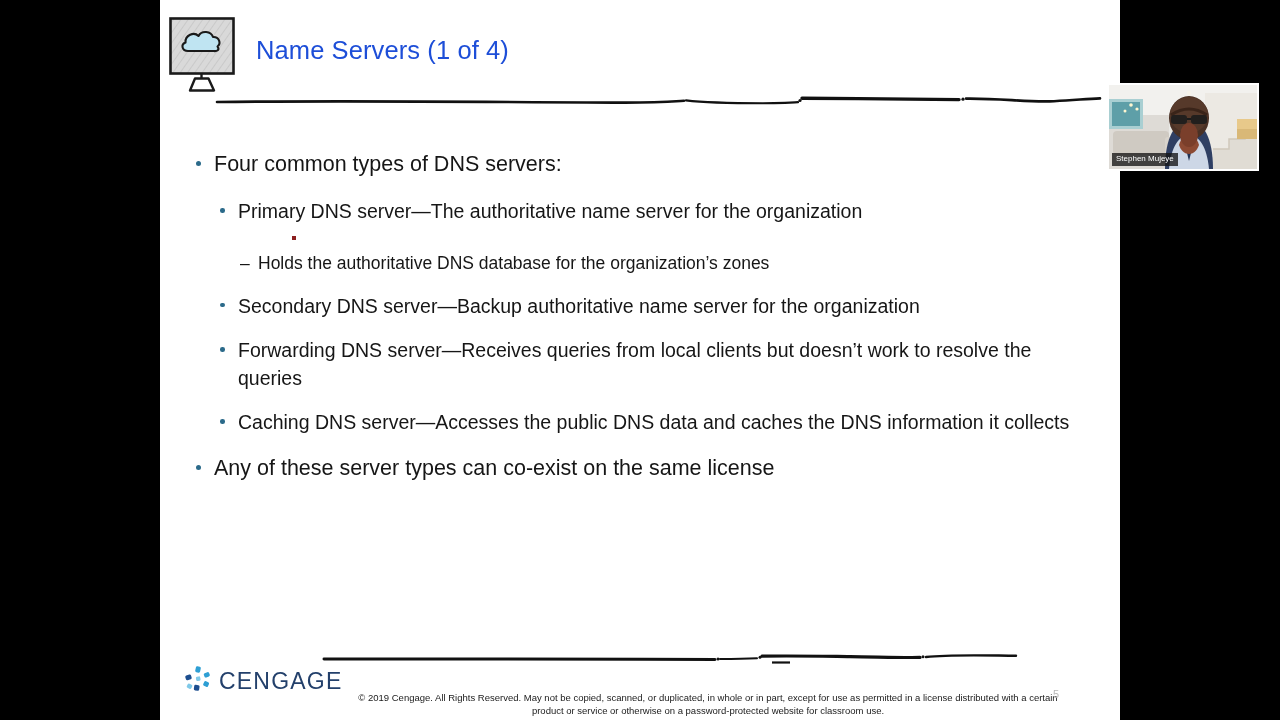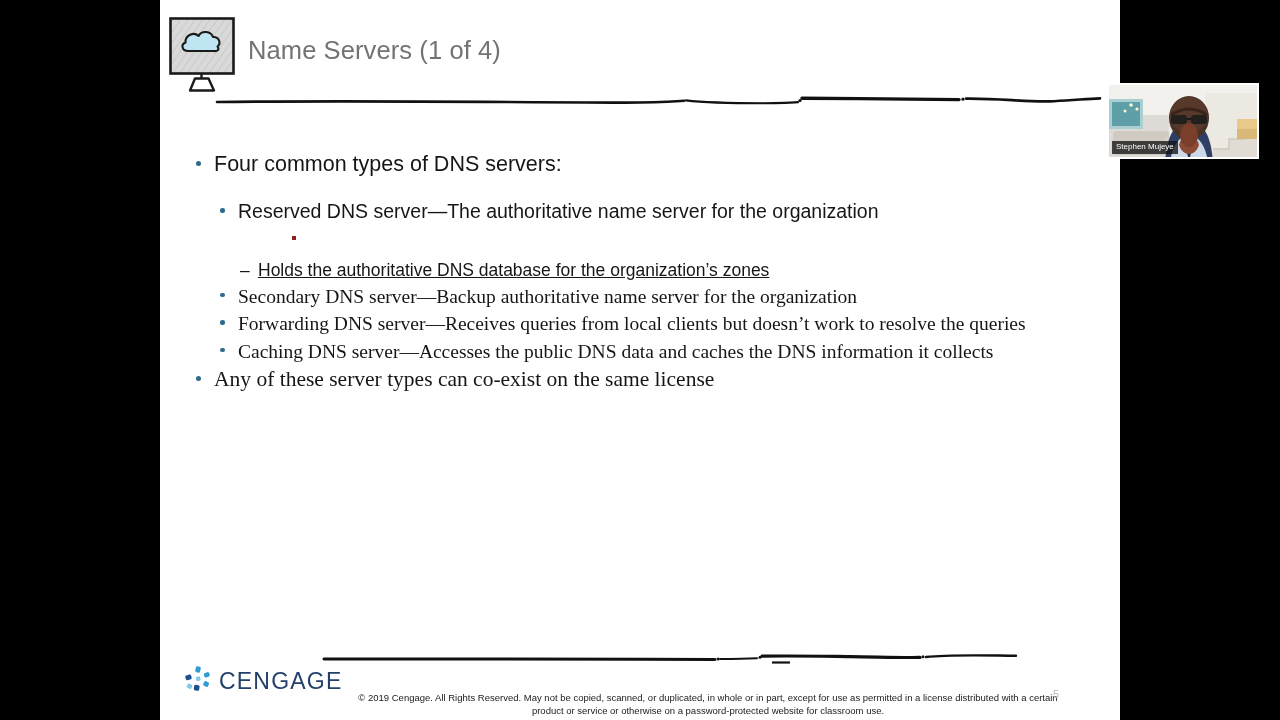--- a/index.html
+++ b/index.html
@@ -42,24 +42,24 @@
     display: flex;
     align-items: flex-start;
   }
   #monitor-icon {
     width: 68px;
     height: 78px;
     position: relative;
     flex: 0 0 auto;
   }
   #title-text {
-    margin-left: 12px;
+    margin-left: 20px;
     margin-top: 20px;
     font-size: 25.5px;
-    color: #737373;
+    color: #1d4ed8;
     letter-spacing: 0.1px;
     white-space: nowrap;
   }
 
   
   .ink-line {
     position: absolute;
     pointer-events: none;
   }
 
@@ -104,22 +104,22 @@
   }
   .b2.dot::before { top: 10px; width: 4.5px; height: 4.5px; }
   .dash::before {
     content: "\2013";
     position: absolute;
     left: 0px;
     top: 0px;
     color: #161616;
   }
   .gap-lg { margin-top: 20px; }
-  .gap-md { margin-top: 0; font-family: Liberation Serif, serif; }
-  .gap-sm { margin-top: 31px; text-decoration: underline; }
+  .gap-md { margin-top: 17px; }
+  .gap-sm { margin-top: 24px; }
 
   
   #red-dot {
     position: absolute;
     left: 132px;
     top: 236px;
     width: 4px;
     height: 4px;
     background: #8c1f1f;
   }
@@ -164,21 +164,21 @@
     font-size: 11px;
     color: #b9b9b9;
   }
 
   
   #webcam {
     position: absolute;
     left: 1107px;
     top: 83px;
     width: 152px;
-    height: 76px;
+    height: 88px;
     border: 2px solid #ffffff;
     box-sizing: border-box;
     overflow: hidden;
     background: #b91c1c;
   }
   #cam-scene { position: absolute; inset: 0; }
   #cam-name {
     position: absolute;
     left: 3px;
     bottom: 3px;
@@ -225,21 +225,21 @@
         <path d="M752 10.6 C790 10.2 810 14.4 840 13.2 C862 12.2 872 10.8 886 10.4" fill="none" stroke="#111111" stroke-width="2.6" stroke-linecap="round"></path>
         <circle cx="586" cy="12.5" r="1.6" fill="#111111"></circle>
         <circle cx="749" cy="11.2" r="1.6" fill="#111111"></circle>
       </svg>
     </span>
 
     <div id="body">
 
       <p class="b1 dot">Four common types of DNS servers:</p>
 
-      <p class="b2 dot gap-lg">Reserved DNS server—The authoritative name server for the organization</p>
+      <p class="b2 dot gap-lg">Primary DNS server—The authoritative name server for the organization</p>
 
       <p class="b3 dash gap-sm">Holds the authoritative DNS database for the organization’s zones</p>
 
       <p class="b2 dot gap-md">Secondary DNS server—Backup authoritative name server for the organization</p>
 
       <p class="b2 dot gap-md" style="width:800px;">Forwarding DNS server—Receives queries from local clients but doesn’t work to resolve the queries</p>
 
       <p class="b2 dot gap-md" style="width:856px;">Caching DNS server—Accesses the public DNS data and caches the DNS information it collects</p>
 
       <p class="b1 dot gap-md">Any of these server types can co-exist on the same license</p>

